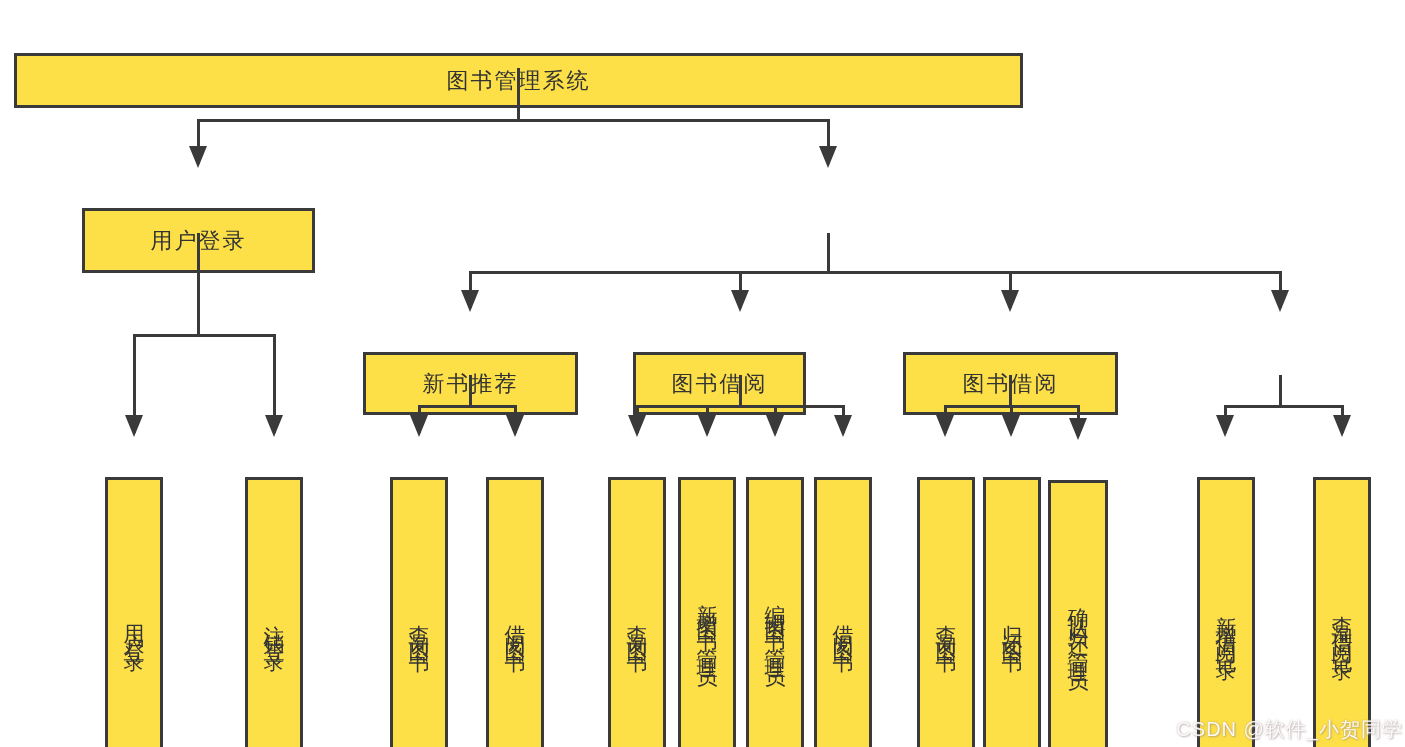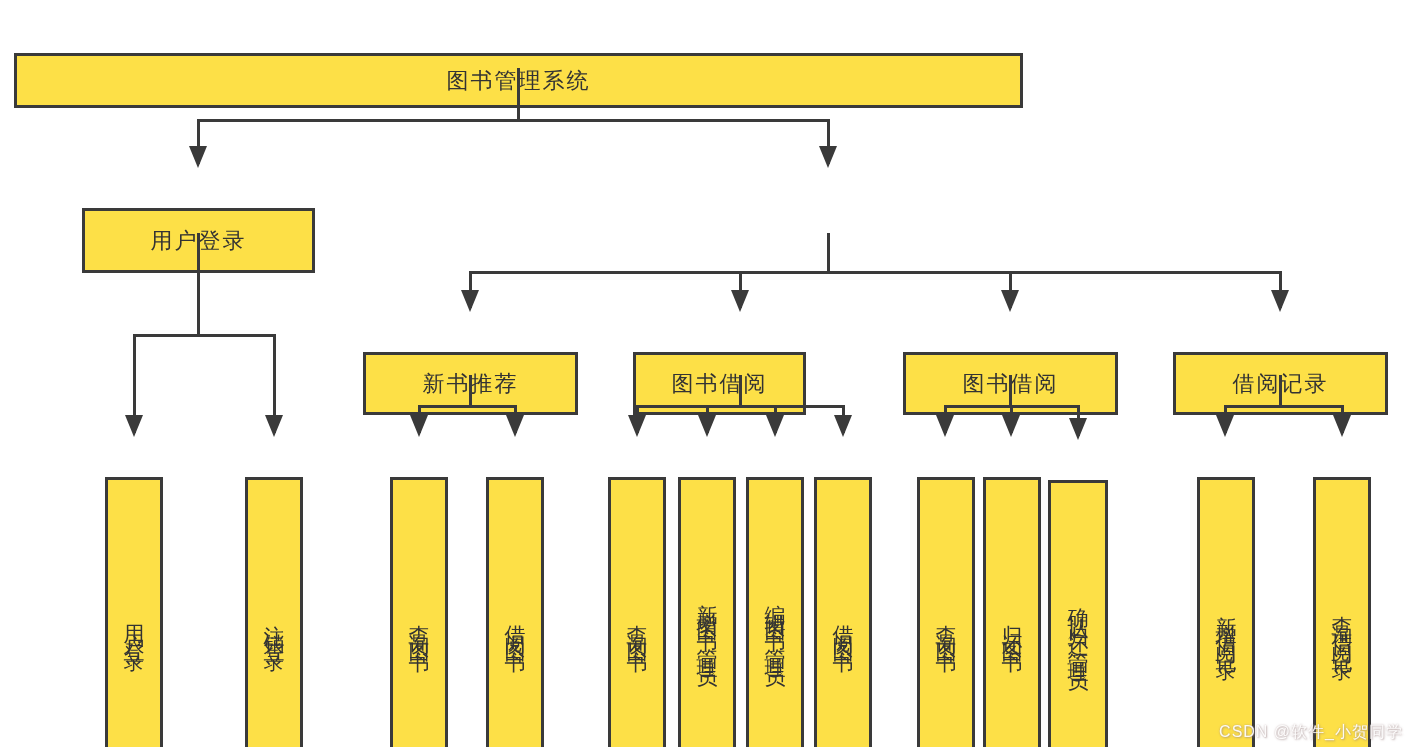--- a/index.html
+++ b/index.html
@@ -51,39 +51,38 @@
     width: 0;
     height: 0;
     border-left: 9px solid transparent;
     border-right: 9px solid transparent;
     border-top: 22px solid #3a3a3a;
   }
   .watermark {
     position: absolute;
     right: 2px;
     bottom: 4px;
-    font-size: 16px;
+    font-size: 20px;
     letter-spacing: 1px;
     color: rgba(255, 255, 255, 0.93);
     text-shadow: 0 0 2px rgba(165, 140, 140, 0.6), 1px 1px 2px rgba(150, 125, 125, 0.5);
     z-index: 10;
     pointer-events: none;
   }
 </style>
 </head>
 <body>
 
 <div id="diagram-canvas">
   <div class="watermark">CSDN @软件_小贺同学</div>
 <div class="node" style="left: 14px; top: 13px; width: 1009px; height: 55px;">图书管理系统</div>
     <div class="node" style="left: 82px; top: 168px; width: 233px; height: 65px;">用户登录</div>
     <div class="node" style="left: 363px; top: 312px; width: 215px; height: 63px; text-align: center;">新书推荐</div>
     <div class="node" style="left: 633px; top: 312px; width: 173px; height: 63px;">图书借阅</div>
     <div class="node" style="left: 903px; top: 312px; width: 215px; height: 63px;">图书借阅</div>
-    <div class="node" style="left: 1173px; top: 312px; width: 215px; height: 63px;">借阅记录</div>
     <div class="node v" style="left: 105px; top: 437px; width: 58px; height: 298px;">用户登录</div>
     <div class="node v" style="left: 245px; top: 437px; width: 58px; height: 298px;">注销登录</div>
     <div class="node v" style="left: 390px; top: 437px; width: 58px; height: 298px;">查询图书</div>
     <div class="node v" style="left: 486px; top: 437px; width: 58px; height: 298px;">借阅图书</div>
     <div class="node v" style="left: 608px; top: 437px; width: 58px; height: 298px;">查询图书</div>
     <div class="node v" style="left: 678px; top: 437px; width: 58px; height: 301px;">新增图书（管理员）</div>
     <div class="node v" style="left: 746px; top: 437px; width: 58px; height: 301px;">编辑图书（管理员）</div>
     <div class="node v" style="left: 814px; top: 437px; width: 58px; height: 298px;">借阅图书</div>
     <div class="node v" style="left: 917px; top: 437px; width: 58px; height: 298px;">查询图书</div>
     <div class="node v" style="left: 983px; top: 437px; width: 58px; height: 298px;">归还图书</div>

